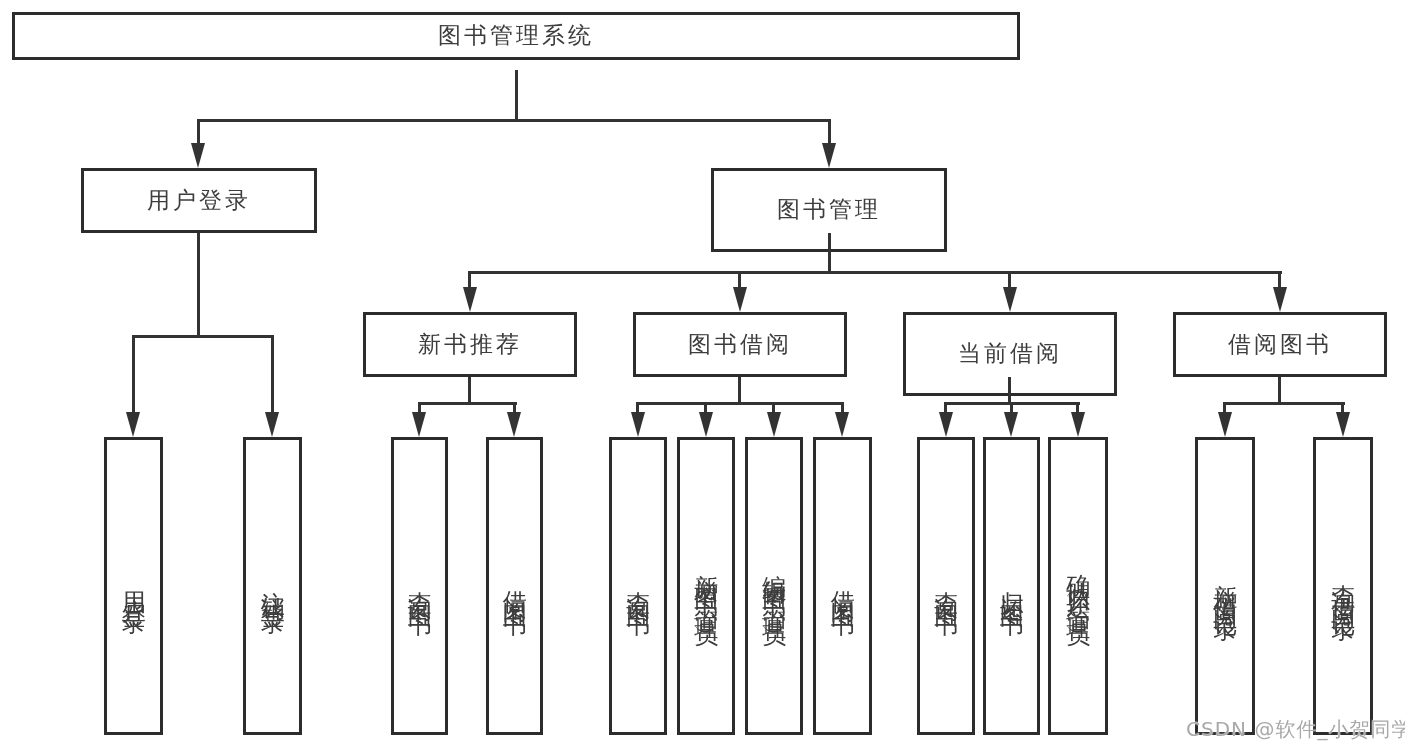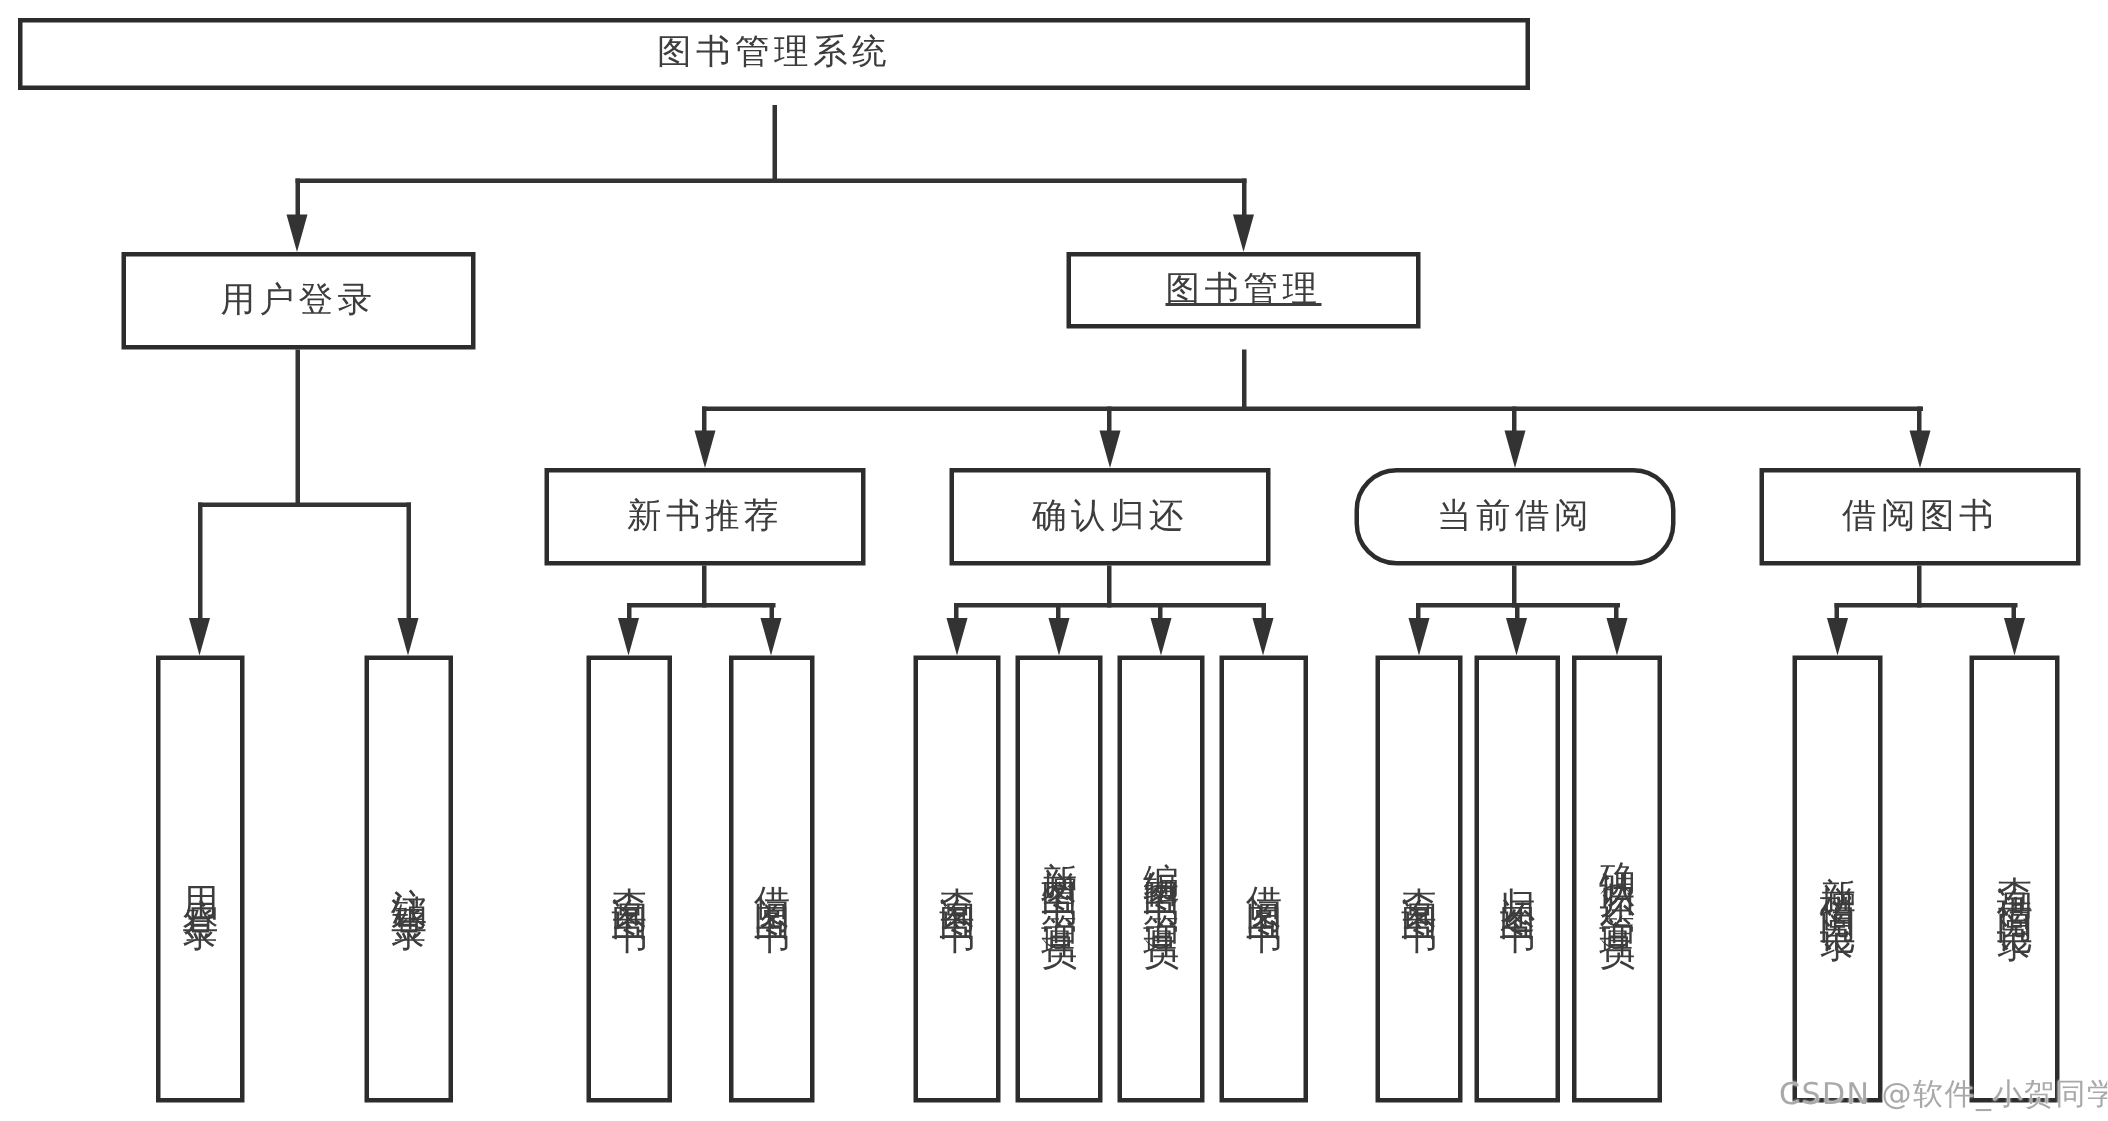--- a/index.html
+++ b/index.html
@@ -39,33 +39,33 @@
 <div class="canvas">
 
   <div class="box" style="left:12px; top:12px; width:1008px; height:48px;">
     <span>图书管理系统</span>
   </div>
 
   <div class="box" style="left:81px; top:168px; width:236px; height:65px;">
     <span>用户登录</span>
   </div>
 
-  <div class="box" style="left:711px; top:168px; width:236px; height:51px;text-decoration:underline;">
+  <div class="box" style="left:711px; top:168px; width:236px; height:84px;">
     <span>图书管理</span>
   </div>
 
   <div class="box" style="left:363px; top:312px; width:214px; height:65px;">
     <span>新书推荐</span>
   </div>
 
   <div class="box" style="left:633px; top:312px; width:214px; height:65px;">
-    <span>确认归还</span>
+    <span>图书借阅</span>
   </div>
 
-  <div class="box" style="left:903px; top:312px; width:214px; height:65px;border-radius:28px;">
+  <div class="box" style="left:903px; top:312px; width:214px; height:84px;">
     <span>当前借阅</span>
   </div>
 
   <div class="box" style="left:1173px; top:312px; width:214px; height:65px;">
     <span>借阅图书</span>
   </div>
 
   <div class="box vbox" style="left:104px; top:437px; width:59px; height:298px;">
     <span>用户登录</span>
   </div>

